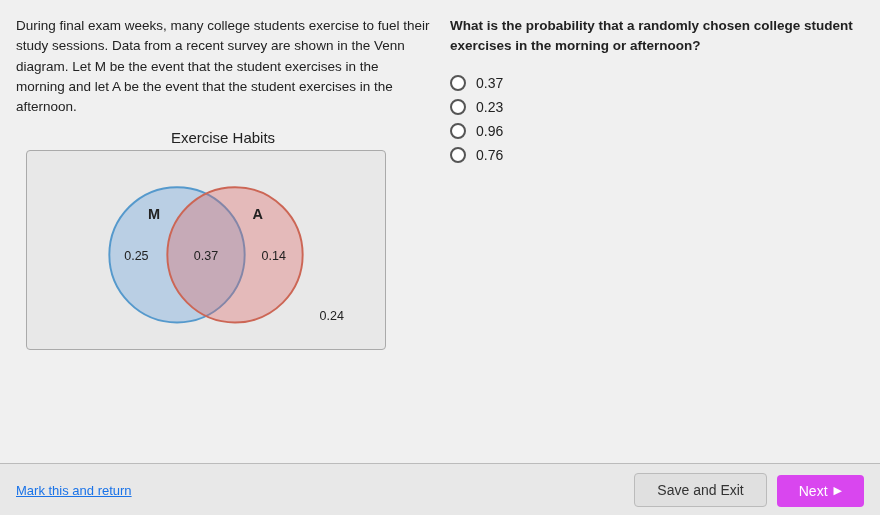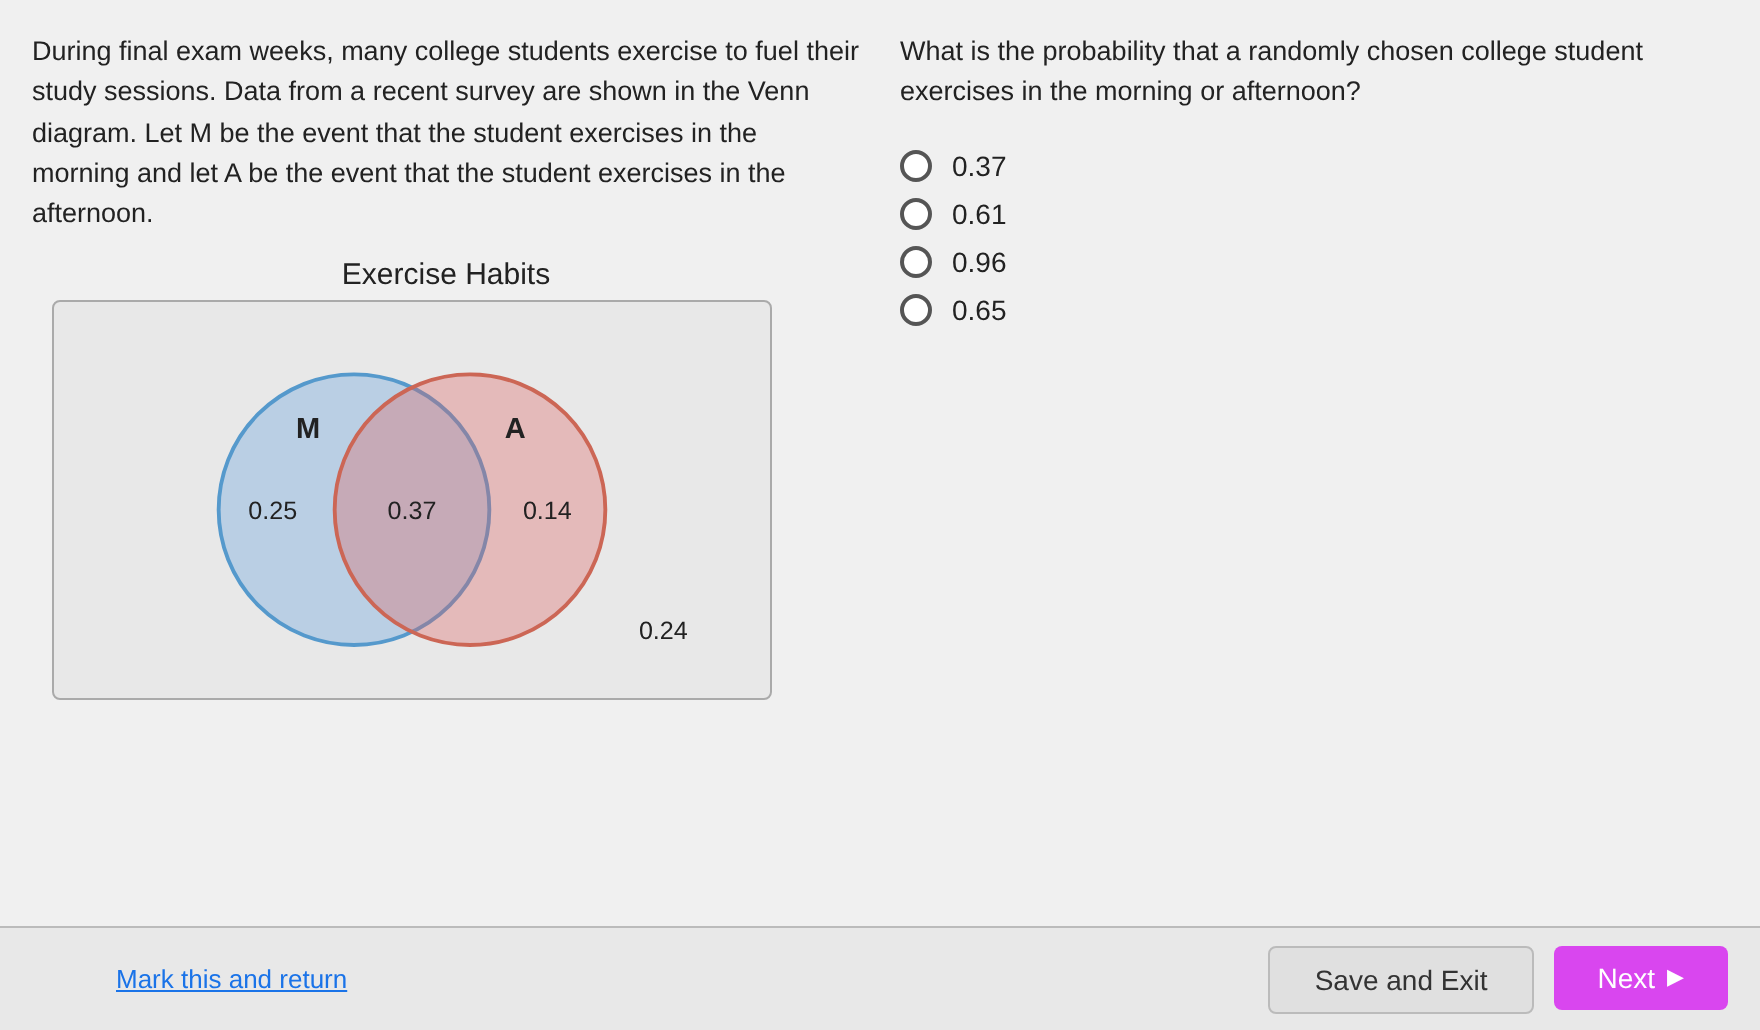--- a/index.html
+++ b/index.html
@@ -56,21 +56,21 @@
       margin-left: 10px;
     }
     .venn-svg {
       width: 100%;
       height: 100%;
     }
     .right-question {
       font-size: 13.5px;
       color: #222;
       line-height: 1.5;
-      font-weight: normal;
+      font-weight: bold;
     }
     .options-list {
       display: flex;
       flex-direction: column;
       gap: 8px;
       margin-top: 4px;
     }
     .option-item {
       display: flex;
       align-items: center;
@@ -95,26 +95,25 @@
       display: flex;
       align-items: center;
       justify-content: space-between;
       height: 52px;
     }
     .footer-left a {
       color: #1a73e8;
       font-size: 13px;
       text-decoration: underline;
       cursor: pointer;
-      margin-left: 42px;
     }
     .footer-right {
       display: flex;
       gap: 10px;
-      align-items: flex-start;
+      align-items: flex-end;
     }
     .btn {
       padding: 8px 22px;
       border: none;
       border-radius: 4px;
       font-size: 14px;
       cursor: pointer;
       font-weight: 500;
     }
     .btn-save {
@@ -168,29 +167,29 @@
 
   <div class="right-panel">
     <p class="right-question">What is the probability that a randomly chosen college student exercises in the morning or afternoon?</p>
     <div class="options-list">
       <label class="option-item">
         <span class="option-radio"></span>
         <span>0.37</span>
       </label>
       <label class="option-item">
         <span class="option-radio"></span>
-        <span>0.61</span>
+        <span>0.23</span>
       </label>
       <label class="option-item">
         <span class="option-radio"></span>
         <span>0.96</span>
       </label>
       <label class="option-item">
         <span class="option-radio"></span>
-        <span>0.65</span>
+        <span>0.76</span>
       </label>
     </div>
   </div>
 </div>
 
 <div class="footer">
   <div class="footer-left">
     <a>Mark this and return</a>
   </div>
   <div class="footer-right">

